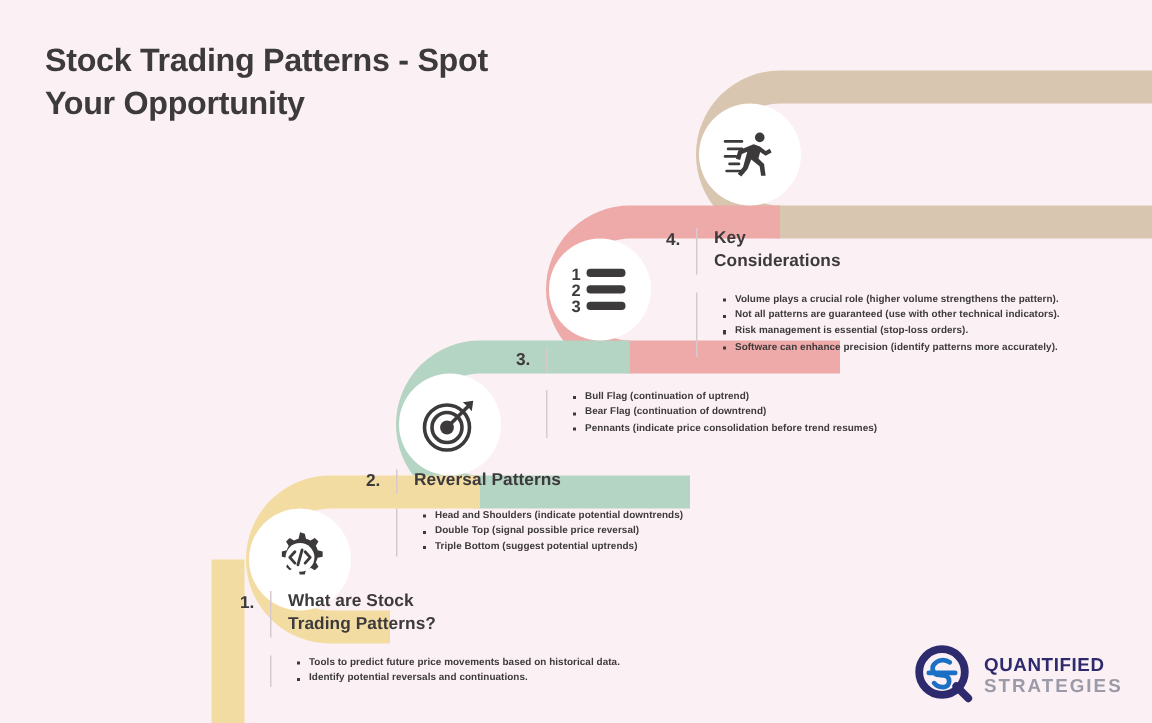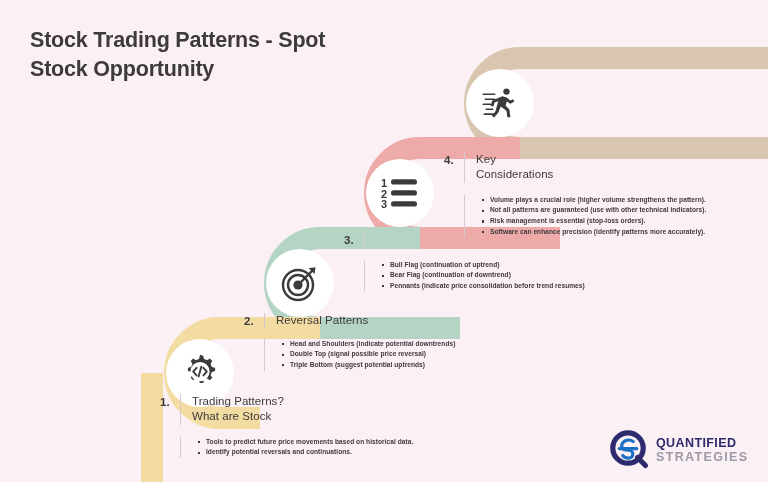--- a/index.html
+++ b/index.html
@@ -77,21 +77,21 @@
   }
   .step-rule {
     width: 1px;
     background: #d7c9cd;
     align-self: stretch;
     margin-right: 11px;
     min-height: 14px;
   }
   .step-title {
     font-size: 11.5px;
-    font-weight: normal;
+    font-weight: bold;
     color: #3d3a3c;
     line-height: 1.34;
     letter-spacing: 0.05px;
   }
   .step-body {
     display: flex;
   }
   .step-body-spacer {
     width: 20px;
     flex: 0 0 20px;
@@ -168,21 +168,21 @@
     <path fill="none" stroke="#eeaaa8" stroke-width="22" d="M 520 148 L 420 148 A 45 45 0 1 0 420 238 L 560 238"></path>
 
     <path fill="none" stroke="#b4d4c4" stroke-width="22" d="M 420 238 L 320 238 A 45 45 0 1 0 320 328 L 460 328"></path>
 
     <path fill="none" stroke="#f3dca2" stroke-width="22" d="M 320 328 L 220 328 A 45 45 0 1 0 220 418 L 260 418"></path>
     <path fill="none" stroke="#f3dca2" stroke-width="22" d="M 152 373 L 152 482"></path>
   </svg>
 
   <div class="page-title">
     <div>Stock Trading Patterns - Spot</div>
-    <div>Stock Opportunity</div>
+    <div>Your Opportunity</div>
   </div>
 
   <div class="icon-circle" style="left:466px; top:69px; width:68px; height:68px;">
     <svg width="36" height="32" viewBox="0 0 36 32">
       <g fill="#3d3a3c">
         <circle cx="24.5" cy="4.6" r="3.2"></circle>
         <path d="M20.4 9.2 L24.6 10.6 L28.4 13.6 L31.2 12.2 L32.4 14.6 L28.4 16.8 L24.8 14.4 L23.6 18.6 L27.4 22.4 L28.4 30.2 L25.4 30.2 L24.4 23.8 L18.8 19.4 L16.4 25.6 L12.2 30.6 L9.8 28.8 L13.4 24.4 L16.2 14.2 L12.6 15.6 L11.4 19.6 L8.6 18.8 L10.2 13.4 Z"></path>
         <rect x="0.5" y="6.4" width="13" height="1.7" rx="0.85"></rect>
         <rect x="2.5" y="11.4" width="11" height="1.7" rx="0.85"></rect>
         <rect x="0.5" y="16.4" width="9" height="1.7" rx="0.85"></rect>
@@ -292,22 +292,22 @@
         <li>Triple Bottom (suggest potential uptrends)</li>
       </ul>
     </div>
   </div>
 
   <div class="step" style="left:160px; top:394px; width:300px;">
     <div class="step-head">
       <div class="step-num">1.</div>
       <div class="step-rule"></div>
       <div class="step-title">
+        <div>What are Stock</div>
         <div>Trading Patterns?</div>
-        <div>What are Stock</div>
       </div>
     </div>
     <div class="gap-a"></div>
     <div class="step-body">
       <div class="step-body-spacer"></div>
       <div class="step-body-rule"></div>
       <ul class="bullets">
         <li>Tools to predict future price movements based on historical data.</li>
         <li>Identify potential reversals and continuations.</li>
       </ul>

